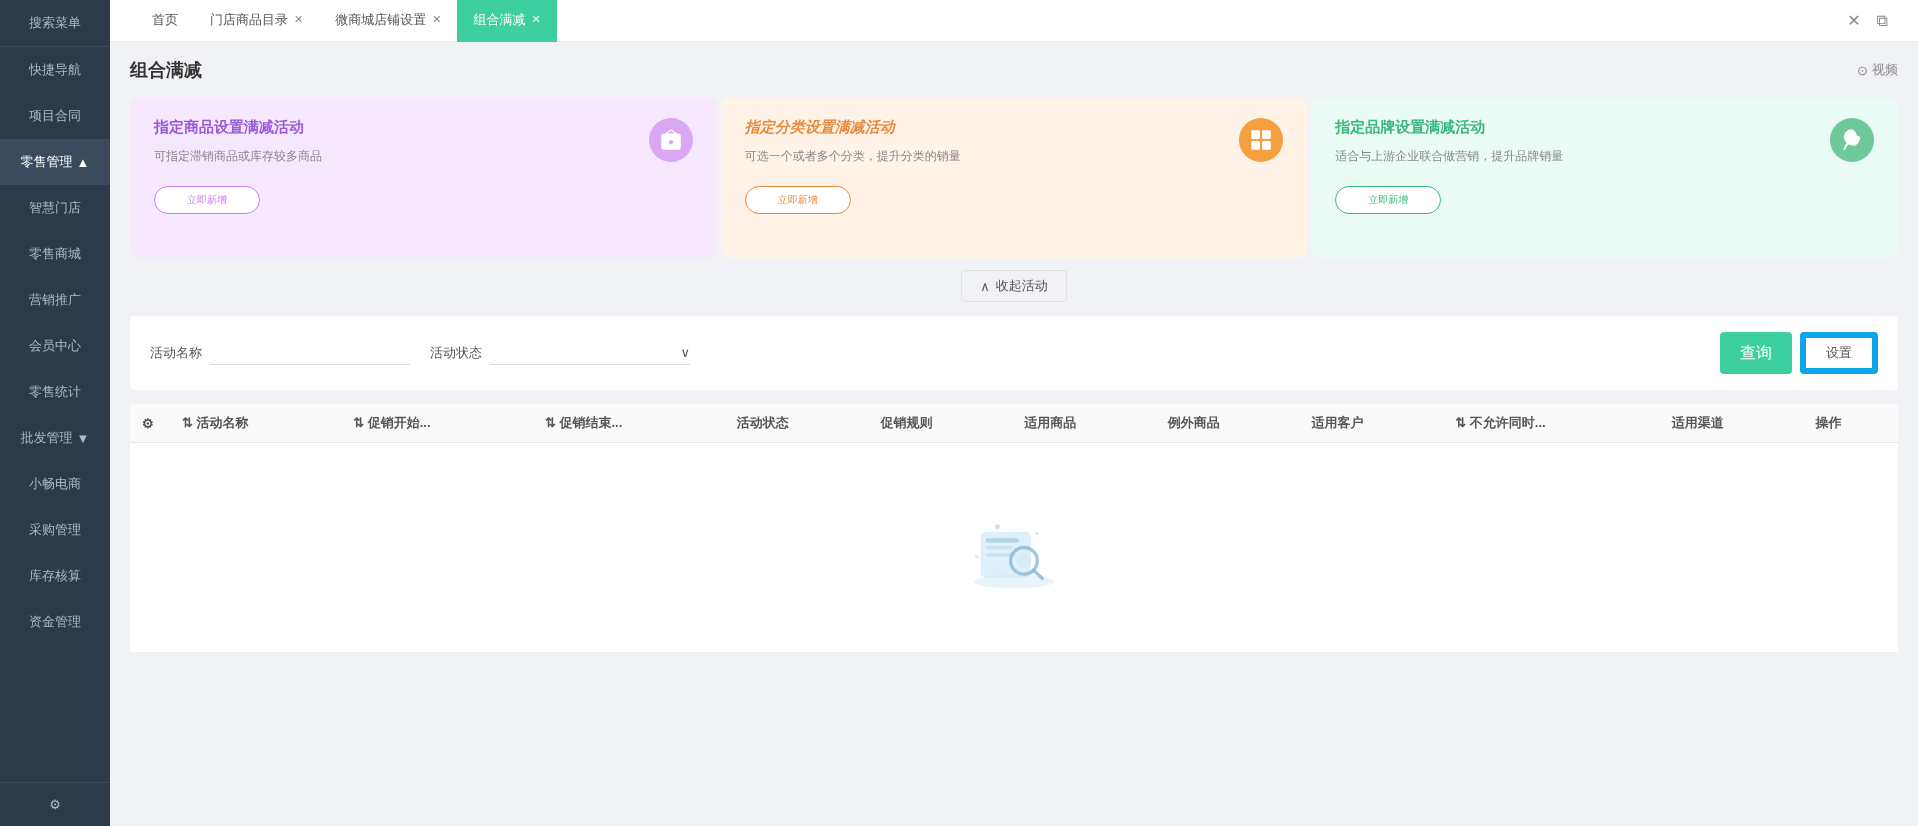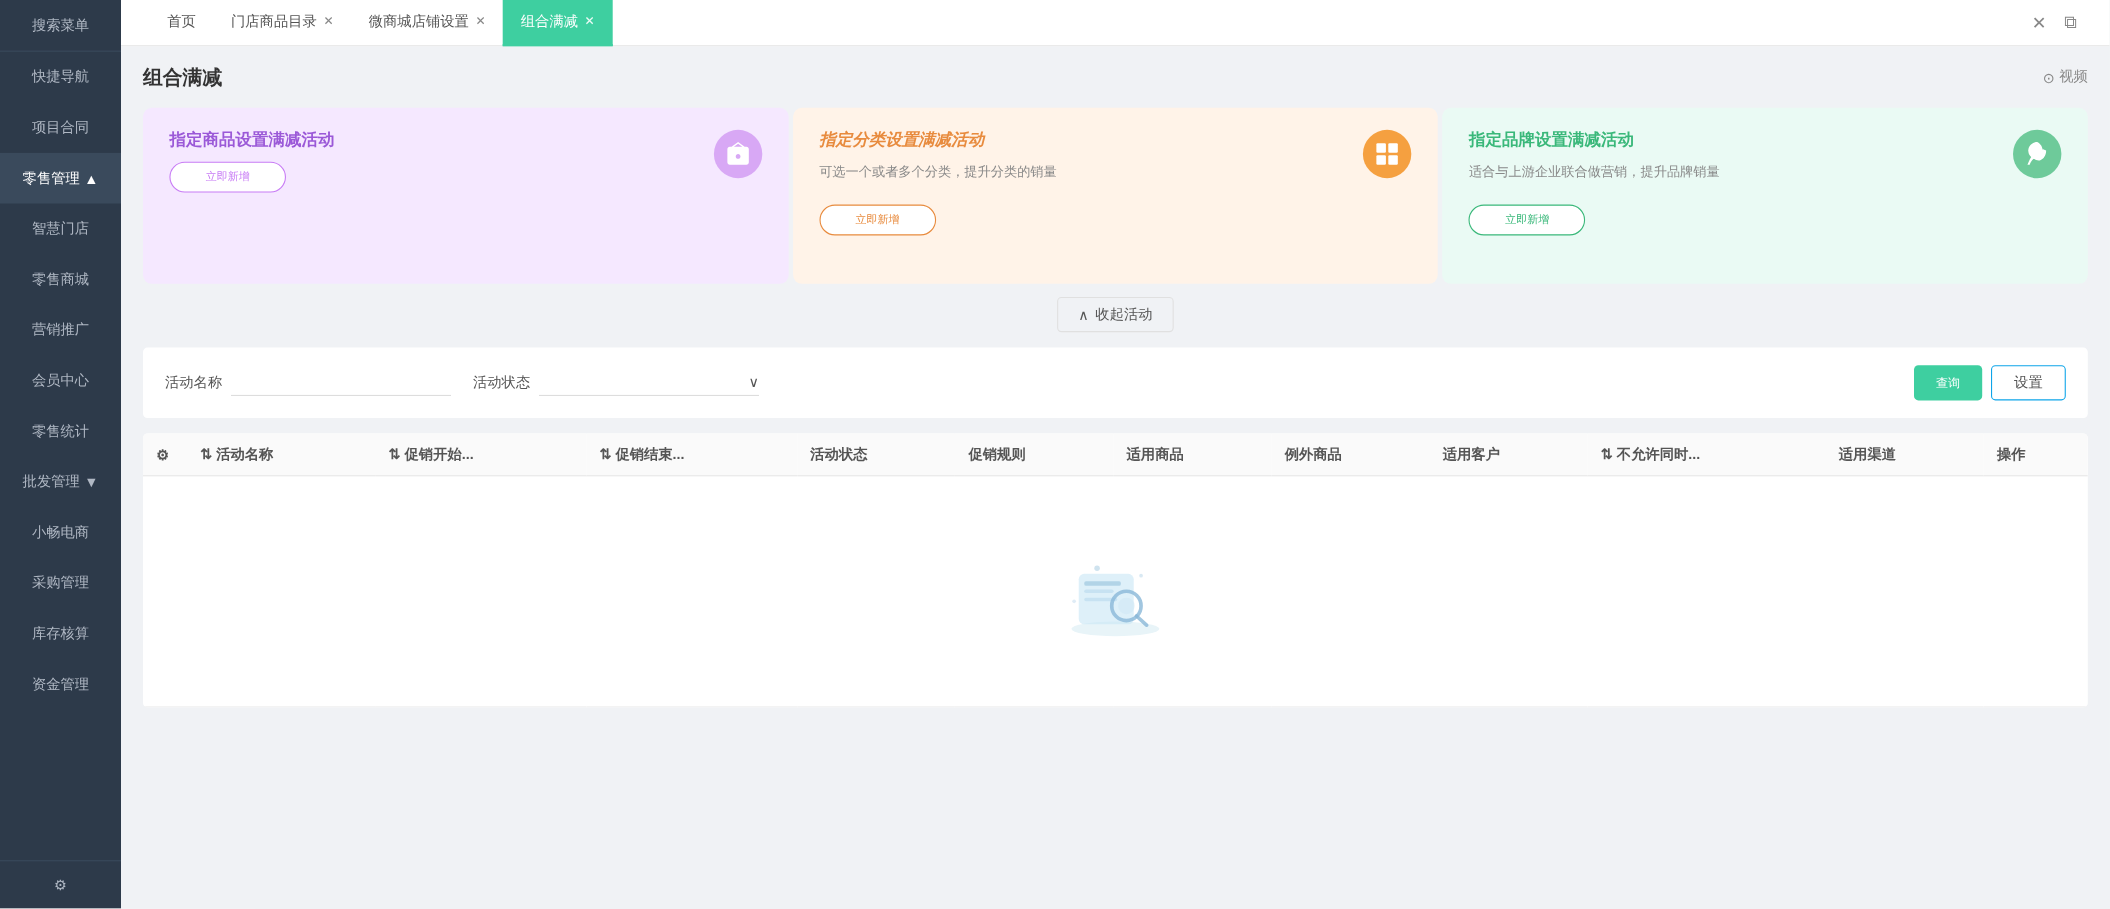--- a/index.html
+++ b/index.html
@@ -242,27 +242,27 @@
       margin-left: auto;
       display: flex;
       gap: 8px;
     }
     .btn-query {
       background: #3ecfa0;
       color: #fff;
       border: none;
       padding: 6px 20px;
       border-radius: 4px;
-      font-size: 11px;
+      font-size: 16px;
       cursor: pointer;
     }
     .btn-setting {
       background: #fff;
       color: #555;
-      border: 1px solid #0ea5e9;
+      border: 6px solid #0ea5e9;
       padding: 6px 20px;
       border-radius: 4px;
       font-size: 13px;
       cursor: pointer;
     }
 
     
     .table-container {
       background: #fff;
       border-radius: 4px;
@@ -396,20 +396,21 @@
 
     <div class="cards-row">
 
       <div class="card card-purple">
         <div class="card-icon">
           <svg width="26" height="26" viewBox="0 0 24 24" fill="white">
             <path d="M19 6H17.5L12 2 6.5 6H5C3.9 6 3 6.9 3 8v11c0 1.1.9 2 2 2h14c1.1 0 2-.9 2-2V8c0-1.1-.9-2-2-2zm-7-2.5L15.5 6h-7L12 3.5zM12 16c-1.1 0-2-.9-2-2s.9-2 2-2 2 .9 2 2-.9 2-2 2z"></path>
           </svg>
         </div>
         <div class="card-title">指定商品设置满减活动</div>
+        <div class="card-desc">可指定滞销商品或库存较多商品</div>
         <button class="card-btn">立即新增</button>
       </div>
 
       <div class="card card-orange">
         <div class="card-icon" style="background:#f5a040;">
           <svg width="26" height="26" viewBox="0 0 24 24" fill="white">
             <rect x="3" y="3" width="8" height="8" rx="1"></rect>
             <rect x="13" y="3" width="8" height="8" rx="1"></rect>
             <rect x="3" y="13" width="8" height="8" rx="1"></rect>
             <rect x="13" y="13" width="8" height="8" rx="1"></rect>

